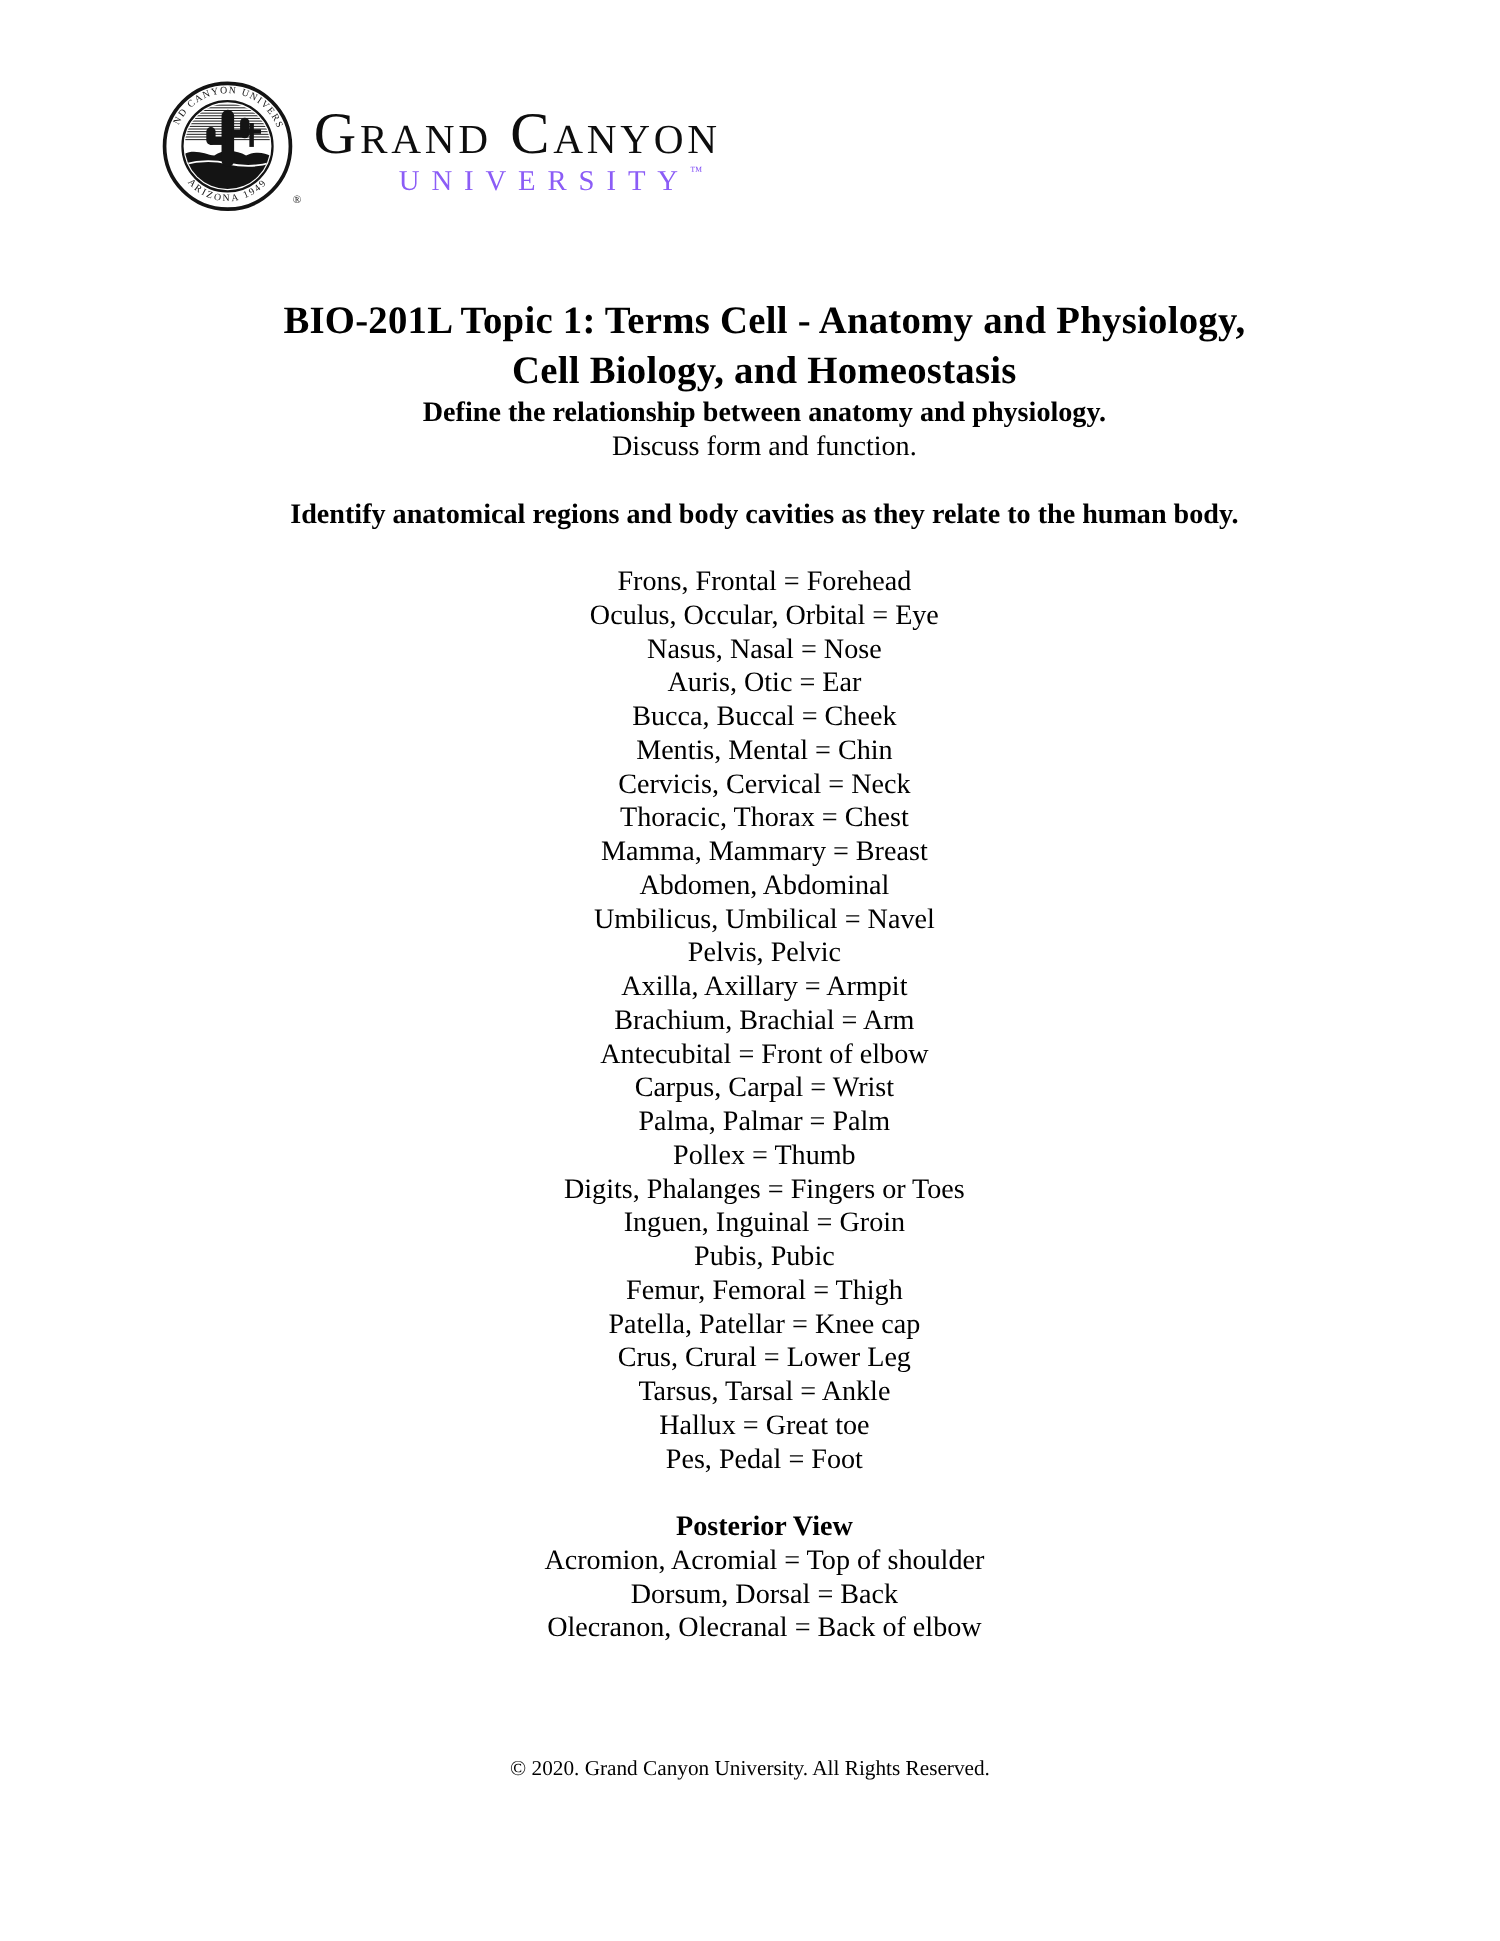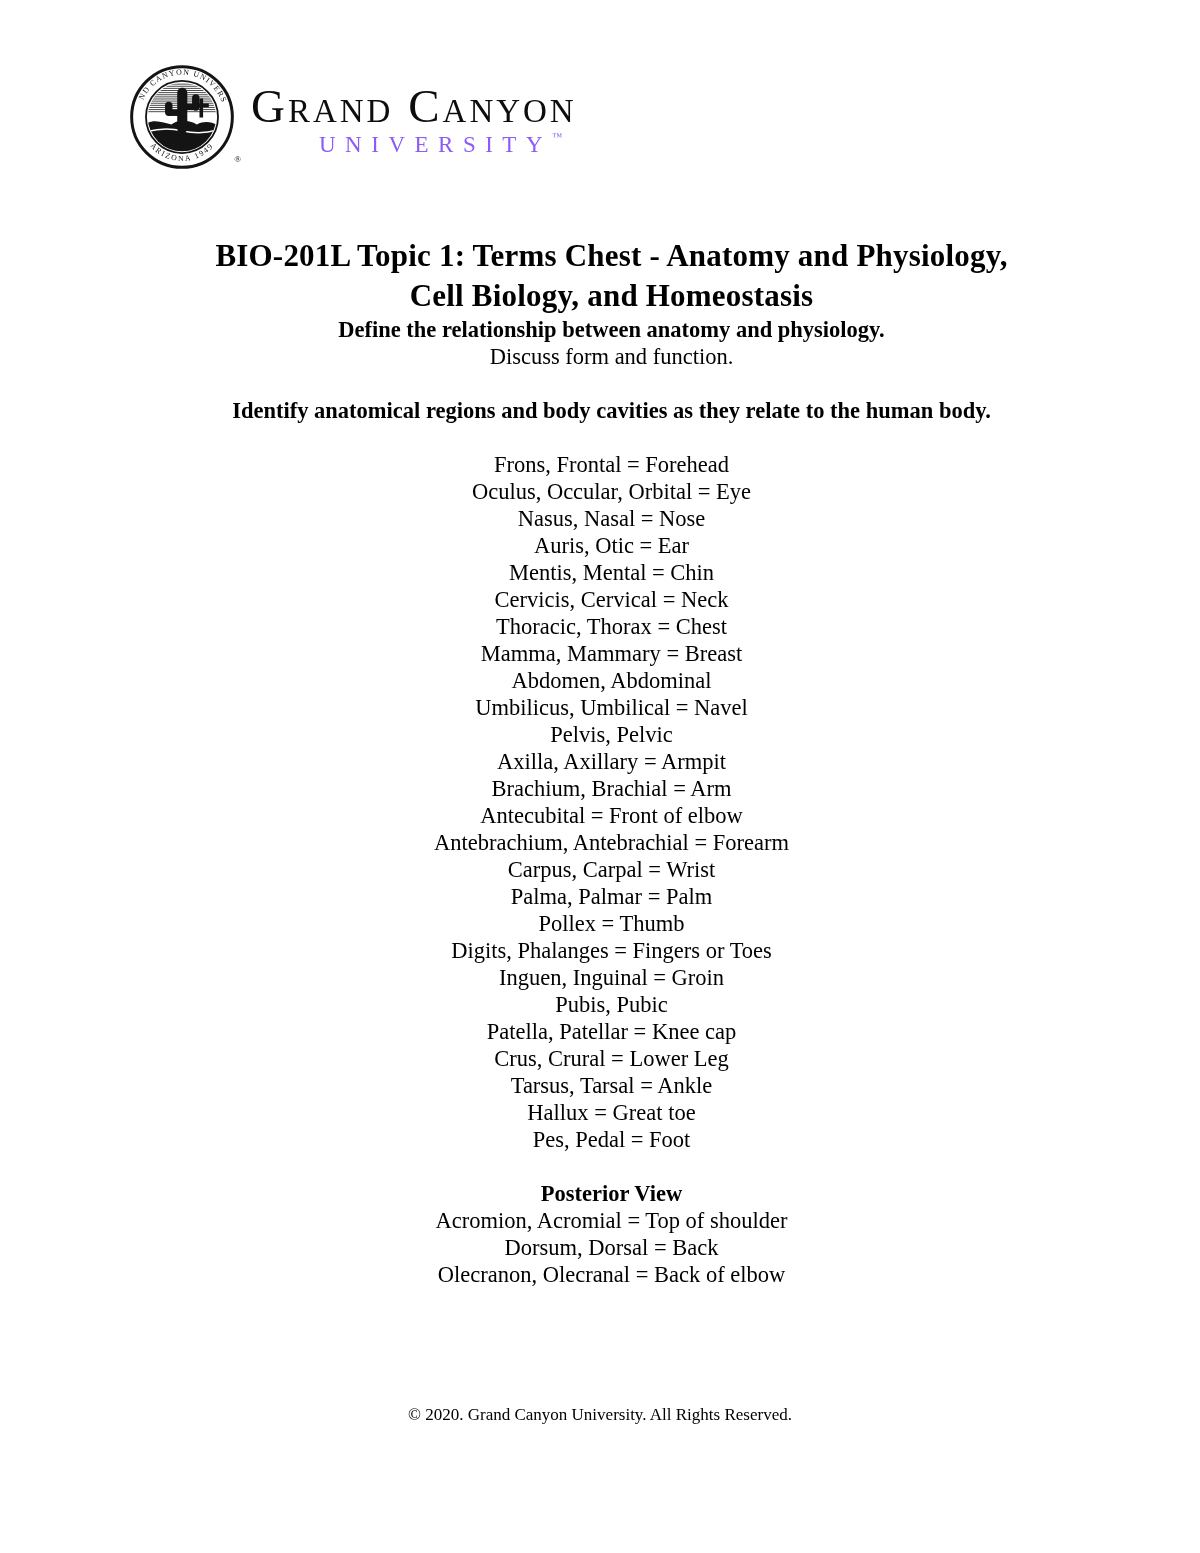--- a/index.html
+++ b/index.html
@@ -137,53 +137,54 @@
       </svg>
       <span class="seal-reg">®</span>
     </div>
     <div class="logo-text">
       <div class="logo-name">Grand Canyon</div>
       <div class="logo-sub"><span>UNIVERSITY</span><span class="tm">™</span></div>
     </div>
   </header>
 
   <main class="content">
-    <h1 class="doc-title"><span>BIO-201L Topic 1: Terms Chest - Anatomy and Physiology,</span><br><span>Cell Biology, and Homeostasis</span></h1>
+    <h1 class="doc-title"><span>BIO-201L Topic 1: Terms Cell - Anatomy and Physiology,</span><br><span>Cell Biology, and Homeostasis</span></h1>
 
     <p class="line bold">Define the relationship between anatomy and physiology.</p>
     <p class="line">Discuss form and function.</p>
 
     <div class="gap"></div>
 
     <p class="line bold">Identify anatomical regions and body cavities as they relate to the human body.</p>
 
     <div class="gap"></div>
 
     <div>
       <div class="line">Frons, Frontal = Forehead</div>
       <div class="line">Oculus, Occular, Orbital = Eye</div>
       <div class="line">Nasus, Nasal = Nose</div>
       <div class="line">Auris, Otic = Ear</div>
+      <div class="line">Bucca, Buccal = Cheek</div>
       <div class="line">Mentis, Mental = Chin</div>
       <div class="line">Cervicis, Cervical = Neck</div>
       <div class="line">Thoracic, Thorax = Chest</div>
       <div class="line">Mamma, Mammary = Breast</div>
       <div class="line">Abdomen, Abdominal</div>
       <div class="line">Umbilicus, Umbilical = Navel</div>
       <div class="line">Pelvis, Pelvic</div>
       <div class="line">Axilla, Axillary = Armpit</div>
       <div class="line">Brachium, Brachial = Arm</div>
       <div class="line">Antecubital = Front of elbow</div>
-      <div class="line">Antebrachium, Antebrachial = Forearm</div>
       <div class="line">Carpus, Carpal = Wrist</div>
       <div class="line">Palma, Palmar = Palm</div>
       <div class="line">Pollex = Thumb</div>
       <div class="line">Digits, Phalanges = Fingers or Toes</div>
       <div class="line">Inguen, Inguinal = Groin</div>
       <div class="line">Pubis, Pubic</div>
+      <div class="line">Femur, Femoral = Thigh</div>
       <div class="line">Patella, Patellar = Knee cap</div>
       <div class="line">Crus, Crural = Lower Leg</div>
       <div class="line">Tarsus, Tarsal = Ankle</div>
       <div class="line">Hallux = Great toe</div>
       <div class="line">Pes, Pedal = Foot</div>
     </div>
 
     <div class="gap"></div>
 
     <p class="line bold">Posterior View</p>

